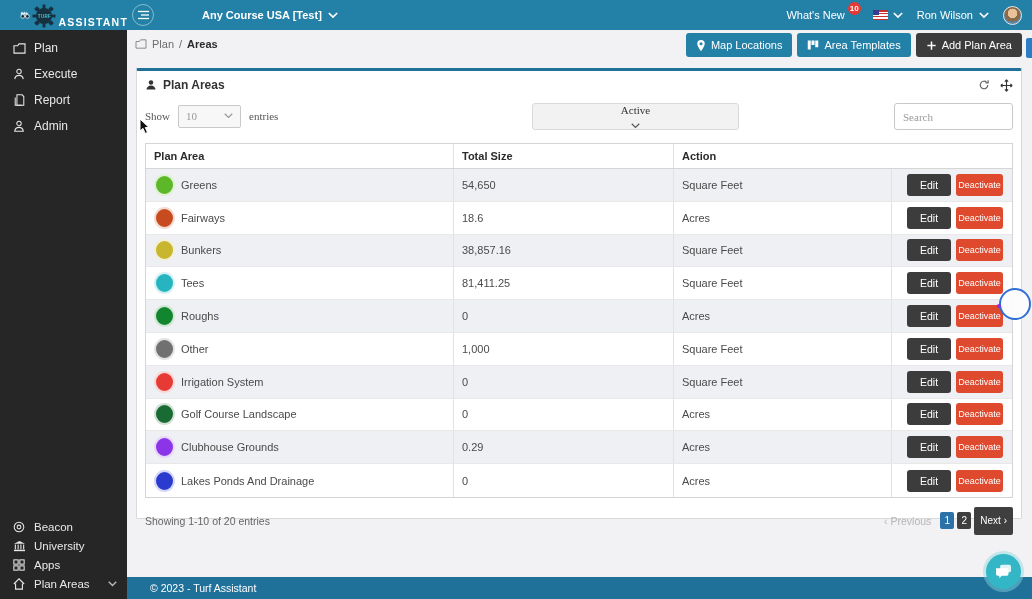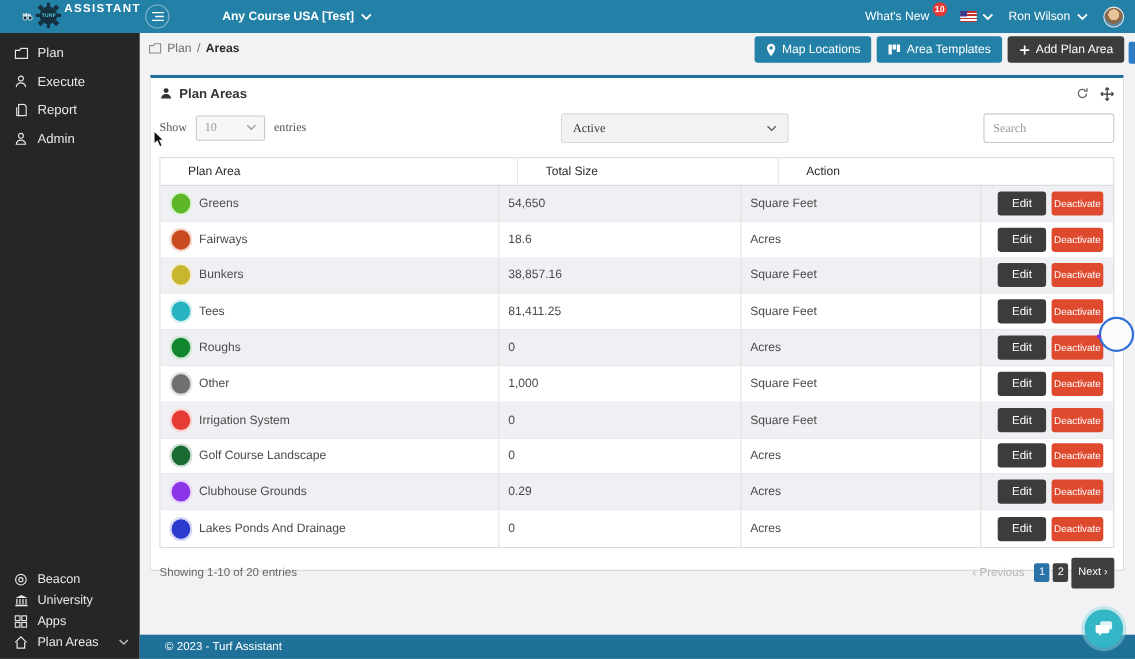--- a/index.html
+++ b/index.html
@@ -2,21 +2,21 @@
 <html><head>
 <meta charset="utf-8">
 <style>
   * { margin:0; padding:0; box-sizing:border-box; }
   html,body { width:1032px; height:599px; }
   body { font-family:"Liberation Sans", sans-serif; background:#fff; overflow:hidden; }
   #app { position:relative; width:1032px; height:599px; background:#f2f2f4; overflow:hidden; }
 
   
   .topbar { position:absolute; left:0; top:0; width:1032px; height:30px; background:#2380a7; display:flex; align-items:center; color:#fff; z-index:30; }
-  .brand { display:flex; align-items:flex-start; gap:2px; padding-left:20px; width:128px; flex:none; }
+  .brand { display:flex; align-items:flex-end; gap:2px; padding-left:20px; width:128px; flex:none; }
   .brand-assistant { font-size:10.5px; font-weight:bold; letter-spacing:1.2px; color:#fff; }
   .gear-wrap { position:relative; width:24px; height:24px; flex:none; }
   .gear-txt { position:absolute; left:50%; top:50%; transform:translate(-50%,-50%); font-size:4.5px; font-weight:bold; color:#49c7d8; letter-spacing:.3px;}
   .menu-circle { width:22px; height:22px; border-radius:50%; border:1px solid rgba(255,255,255,.45); display:flex; align-items:center; justify-content:center; margin-left:4px; cursor:pointer; flex:none; }
   .course-select { display:flex; align-items:center; gap:6px; margin-left:48px; font-size:11px; font-weight:bold; cursor:pointer; }
   .topbar-right { margin-left:auto; display:flex; align-items:center; gap:14px; padding-right:10px; }
   .whats-new { position:relative; font-size:11px; cursor:pointer; }
   .badge { position:absolute; top:-7px; right:-16px; background:#e53935; color:#fff; font-size:8px; font-weight:bold; min-width:13px; height:13px; border-radius:7px; display:flex; align-items:center; justify-content:center; padding:0 2px; }
   .flag-select { display:flex; align-items:center; gap:5px; cursor:pointer; margin-left:14px; }
   .flag { width:15px; height:10px; background:repeating-linear-gradient(#c53030 0 1.5px,#fff 1.5px 3px); position:relative; border-radius:1px; }
@@ -51,27 +51,27 @@
   
   .panel { position:absolute; left:9px; top:38px; width:886px; height:451px; background:#fff; border:1px solid #d9d9d9; border-top:3px solid #20719a; border-radius:2px; }
   .panel-head { height:24px; display:flex; align-items:center; padding:0 8px; gap:6px; margin-top:2px; }
   .panel-title { font-size:12px; font-weight:bold; color:#333; }
   .panel-head-icons { margin-left:auto; display:flex; gap:10px; align-items:center; }
   .ph-icon { cursor:pointer; display:flex; }
 
   .controls { height:38px; display:flex; align-items:center; padding:0 8px; position:relative;font-family:Liberation Serif, serif; }
   .ctl-label { font-size:11px; color:#555; }
   .pagesize { width:63px; height:23px; background:#f7f7f7; border:1px solid #c9c9c9; border-radius:2px; margin:0 8px; display:flex; align-items:center; justify-content:space-between; padding:0 7px; font-size:11px; color:#999; cursor:pointer; }
-  .status-select { position:absolute; left:373px; top:6px; width:207px; height:27px; background:#f2f2f2; border:1px solid #d9d9d9; border-radius:3px; display:flex; align-items:center; justify-content:space-between; padding:0 10px; font-size:11px; color:#333; cursor:pointer; }
+  .status-select { position:absolute; left:395px; top:6px; width:207px; height:27px; background:#f2f2f2; border:1px solid #d9d9d9; border-radius:3px; display:flex; align-items:center; justify-content:space-between; padding:0 10px; font-size:11px; color:#333; cursor:pointer;flex-direction:column; }
   .search-input { position:absolute; right:8px; top:6px; width:119px; height:27px; border:1px solid #c9c9c9; border-radius:3px; font-size:11px; padding:0 8px; color:#333; font-family:inherit; background:#fff; }
   .search-input::placeholder { color:#9a9a9a; }
 
   .tbl { margin:8px 8px 0 8px; border:1px solid #d5d5d5; }
   .thead { display:flex; height:25px; background:#fff; border-bottom:1px solid #d5d5d5; }
-  .th { font-size:11px; font-weight:normal; color:#2b2b2b; display:flex; align-items:center; padding-left:8px; border-right:1px solid #e2e2e2; cursor:pointer;margin-left:17px; }
+  .th { font-size:11px; font-weight:bold; color:#2b2b2b; display:flex; align-items:center; padding-left:8px; border-right:1px solid #e2e2e2; cursor:pointer; }
   .th:last-child, .td:last-child { border-right:none; }
   .c1 { width:308px; } .c2 { width:220px; } .c3 { width:218px; } .c4 { width:122px; flex:1; }
   .trow { display:flex; height:32.8px; background:#fff; border-bottom:1px solid #e8e8e8; }
   .trow.alt { background:#eef0f3; }
   .trow:last-child { border-bottom:none; }
   .td { display:flex; align-items:center; padding-left:8px; font-size:11px; color:#4a4a4a; border-right:1px solid #e2e2e2; }
   .dot { width:21px; height:22px; border-radius:50%; border:2px solid rgba(255,255,255,.8); margin-right:6px; flex:none; }
   .td-actions { justify-content:flex-end; padding-right:9px; gap:5px; }
   .btn-edit { width:44px; height:22px; background:#3c3c3c; color:#fff; border:none; border-radius:3px; font-size:10.5px; font-family:inherit; cursor:pointer; }
   .btn-deact { width:47px; height:22px; background:#df4a2f; color:#fff; border:none; border-radius:3px; font-size:9px; font-family:inherit; cursor:pointer; padding:0; }

